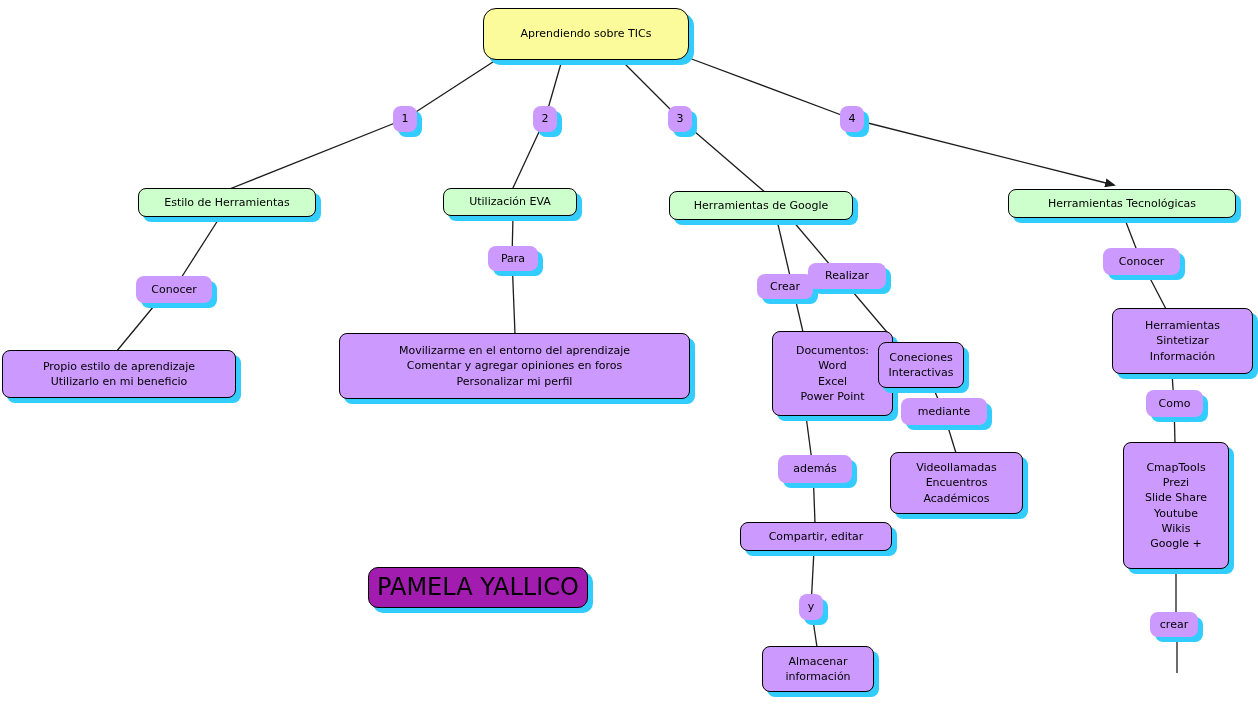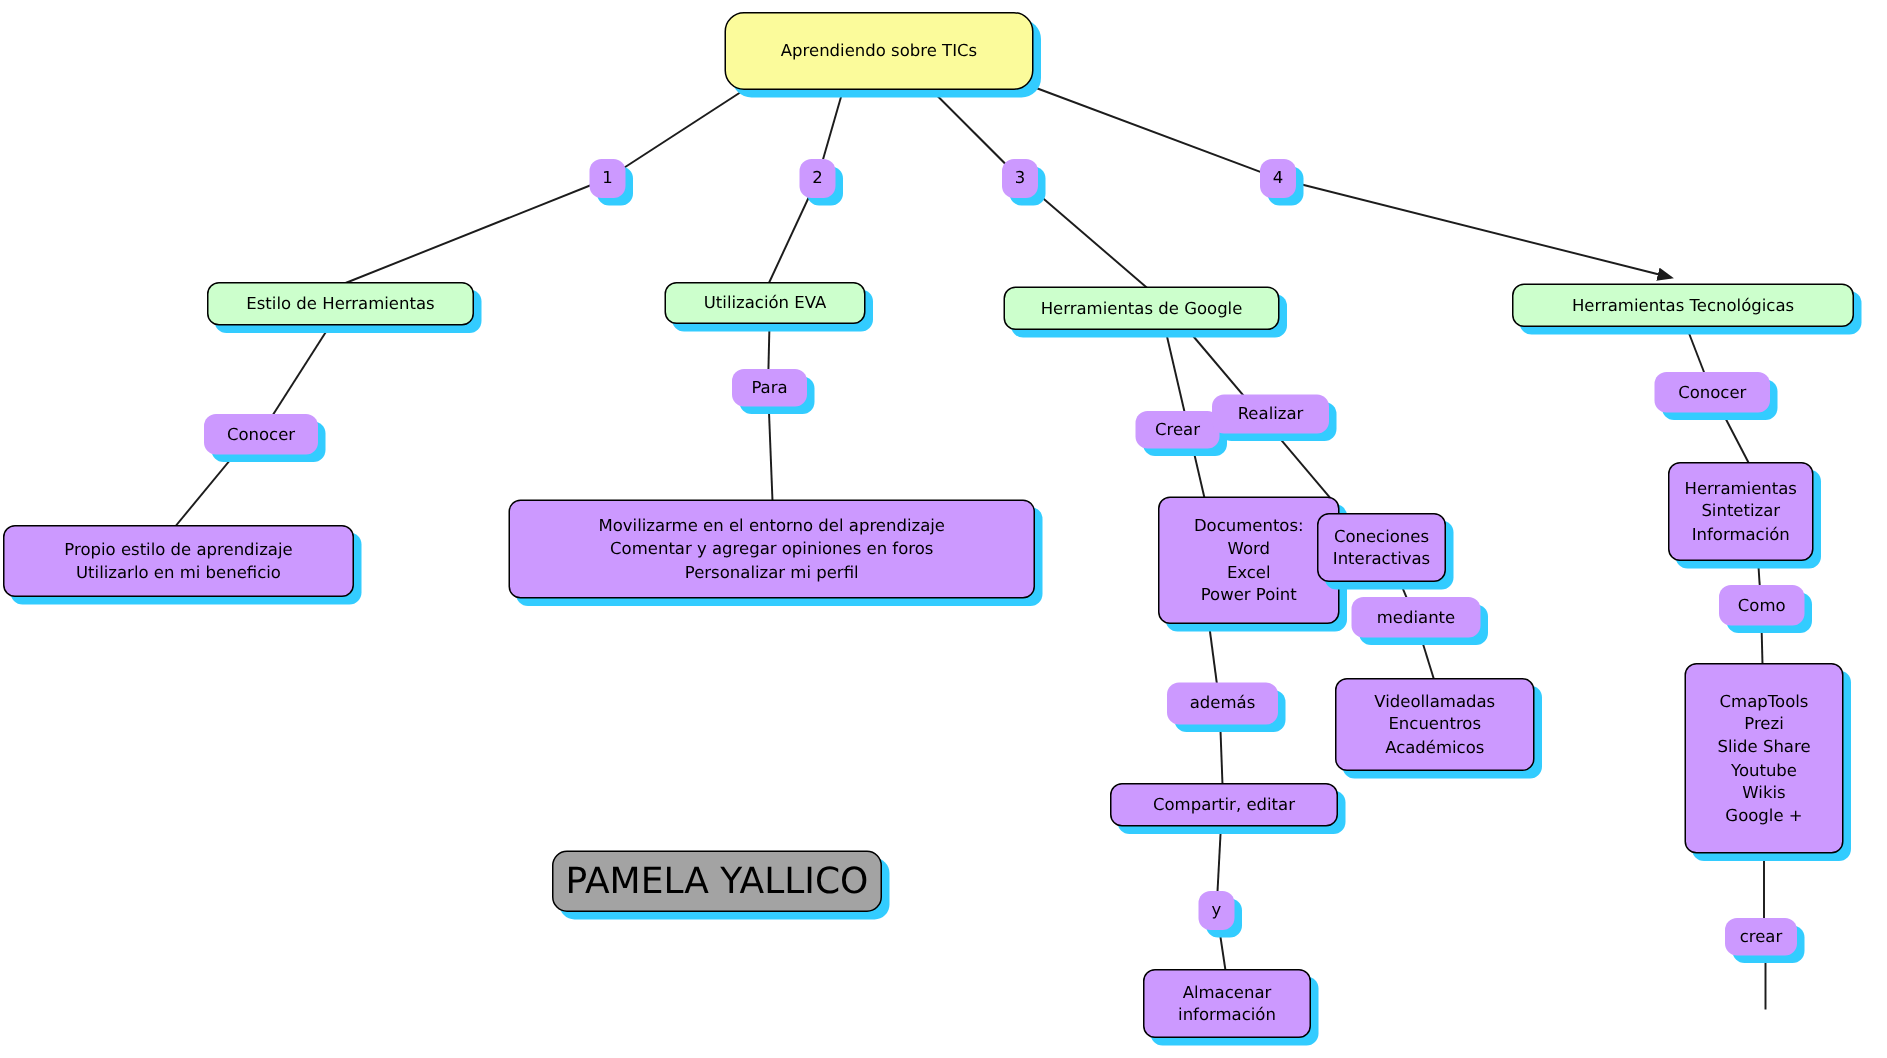--- a/index.html
+++ b/index.html
@@ -21,21 +21,21 @@
     border-radius:8px;
     box-shadow:5px 5px 0 #33CCFF;
     padding:1px 4px;
   }
   .concept{border:1.5px solid #000;}
   .c-yellow{background:#FBFB9B;border-radius:13px;}
   .c-green{background:#CCFFCC;}
   .c-purple{background:#CC99FF;}
   .link{background:#CC99FF;border:none;}
   .author{
-    background:#a3a3a3;border:1.6px solid #000;
+    background:#a21caf;border:1.6px solid #000;
     font-size:24px;border-radius:10px;
   }
 </style>
 </head>
 <body>
 
 <div id="canvas">
 
   <svg id="edges" width="1258" height="705">
     <defs>
@@ -103,21 +103,21 @@
   <div class="node concept c-purple" style="left:890px;top:452px;width:133px;height:62px;">Videollamadas
 Encuentros
 Académicos</div>
   <div class="node concept c-purple" style="left:740px;top:522px;width:152px;height:29px;">Compartir, editar</div>
   <div class="node link" style="left:799px;top:594px;width:24px;height:26px;">y</div>
   <div class="node concept c-purple" style="left:762px;top:646px;width:112px;height:46px;">Almacenar
 información</div>
 
   <div class="node concept c-green" style="left:1008px;top:189px;width:228px;height:29px;">Herramientas Tecnológicas</div>
   <div class="node link" style="left:1103px;top:248px;width:77px;height:27px;">Conocer</div>
-  <div class="node concept c-purple" style="left:1112px;top:308px;width:97px;height:66px;">Herramientas
+  <div class="node concept c-purple" style="left:1112px;top:308px;width:141px;height:66px;">Herramientas
 Sintetizar
 Información</div>
   <div class="node link" style="left:1146px;top:390px;width:57px;height:27px;">Como</div>
   <div class="node concept c-purple" style="left:1123px;top:442px;width:106px;height:127px;">CmapTools
 Prezi
 Slide Share
 Youtube
 Wikis
 Google +</div>
   <div class="node link" style="left:1150px;top:612px;width:48px;height:25px;">crear</div>

